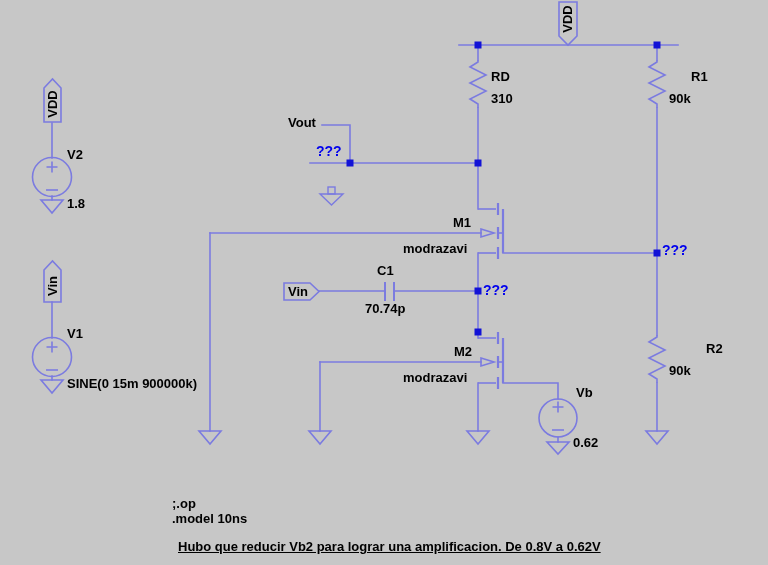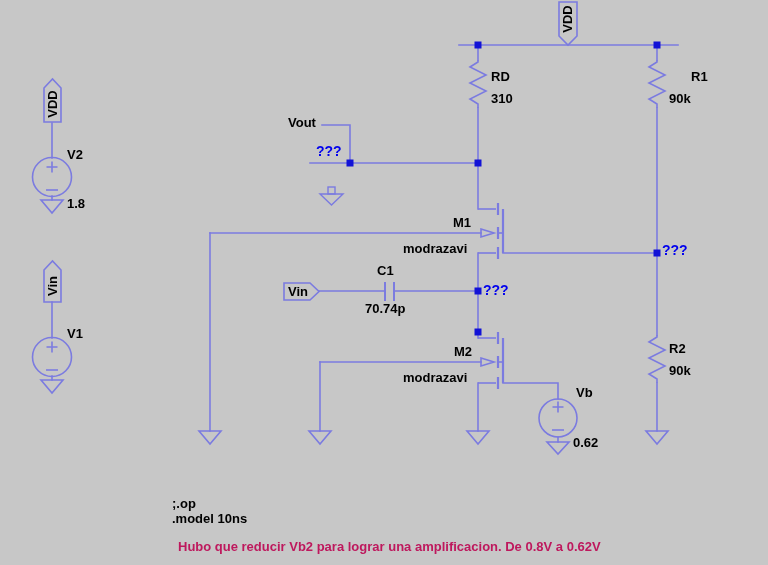--- a/index.html
+++ b/index.html
@@ -21,21 +21,21 @@
   .net{
     color:#0000EE;
     font-size:14px;
   }
   .vert{
     width:44px;height:14px;
     text-align:center;
     transform:rotate(-90deg);
     transform-origin:center center;
   }
-  .comment{color:#be185d;}
+  .comment{color:#000000;text-decoration:underline;}
 </style>
 </head>
 <body>
 
 <div id="canvas">
 
   <svg id="schem" width="768" height="565" viewBox="0 0 768 565">
 
     <g stroke="#7B7BE0" stroke-width="1.6" fill="none" stroke-linecap="square">
       <path d="M459,45 H678"></path>
@@ -158,29 +158,30 @@
 
   <div class="lbl vert" style="left:31px;top:97px">VDD</div>
   <div class="lbl vert" style="left:31px;top:279px">Vin</div>
   <div class="lbl vert" style="left:546px;top:12px">VDD</div>
   <div class="lbl" style="left:288px;top:285px">Vin</div>
   <div class="lbl" style="left:288px;top:116px">Vout</div>
 
   <div class="lbl" style="left:67px;top:148px">V2</div>
   <div class="lbl" style="left:67px;top:197px">1.8</div>
   <div class="lbl" style="left:67px;top:327px">V1</div>
+  <div class="lbl" style="left:67px;top:377px">SINE(0 15m 900000k)</div>
 
   <div class="lbl" style="left:576px;top:386px">Vb</div>
   <div class="lbl" style="left:573px;top:436px">0.62</div>
 
   <div class="lbl" style="left:491px;top:70px">RD</div>
   <div class="lbl" style="left:491px;top:92px">310</div>
   <div class="lbl" style="left:691px;top:70px">R1</div>
   <div class="lbl" style="left:669px;top:92px">90k</div>
-  <div class="lbl" style="left:669px;top:342px">R2</div>
+  <div class="lbl" style="left:706px;top:342px">R2</div>
   <div class="lbl" style="left:669px;top:364px">90k</div>
 
   <div class="lbl" style="left:377px;top:264px">C1</div>
   <div class="lbl" style="left:365px;top:302px">70.74p</div>
 
   <div class="lbl" style="left:453px;top:216px">M1</div>
   <div class="lbl" style="left:403px;top:242px">modrazavi</div>
   <div class="lbl" style="left:454px;top:345px">M2</div>
   <div class="lbl" style="left:403px;top:371px">modrazavi</div>
 

